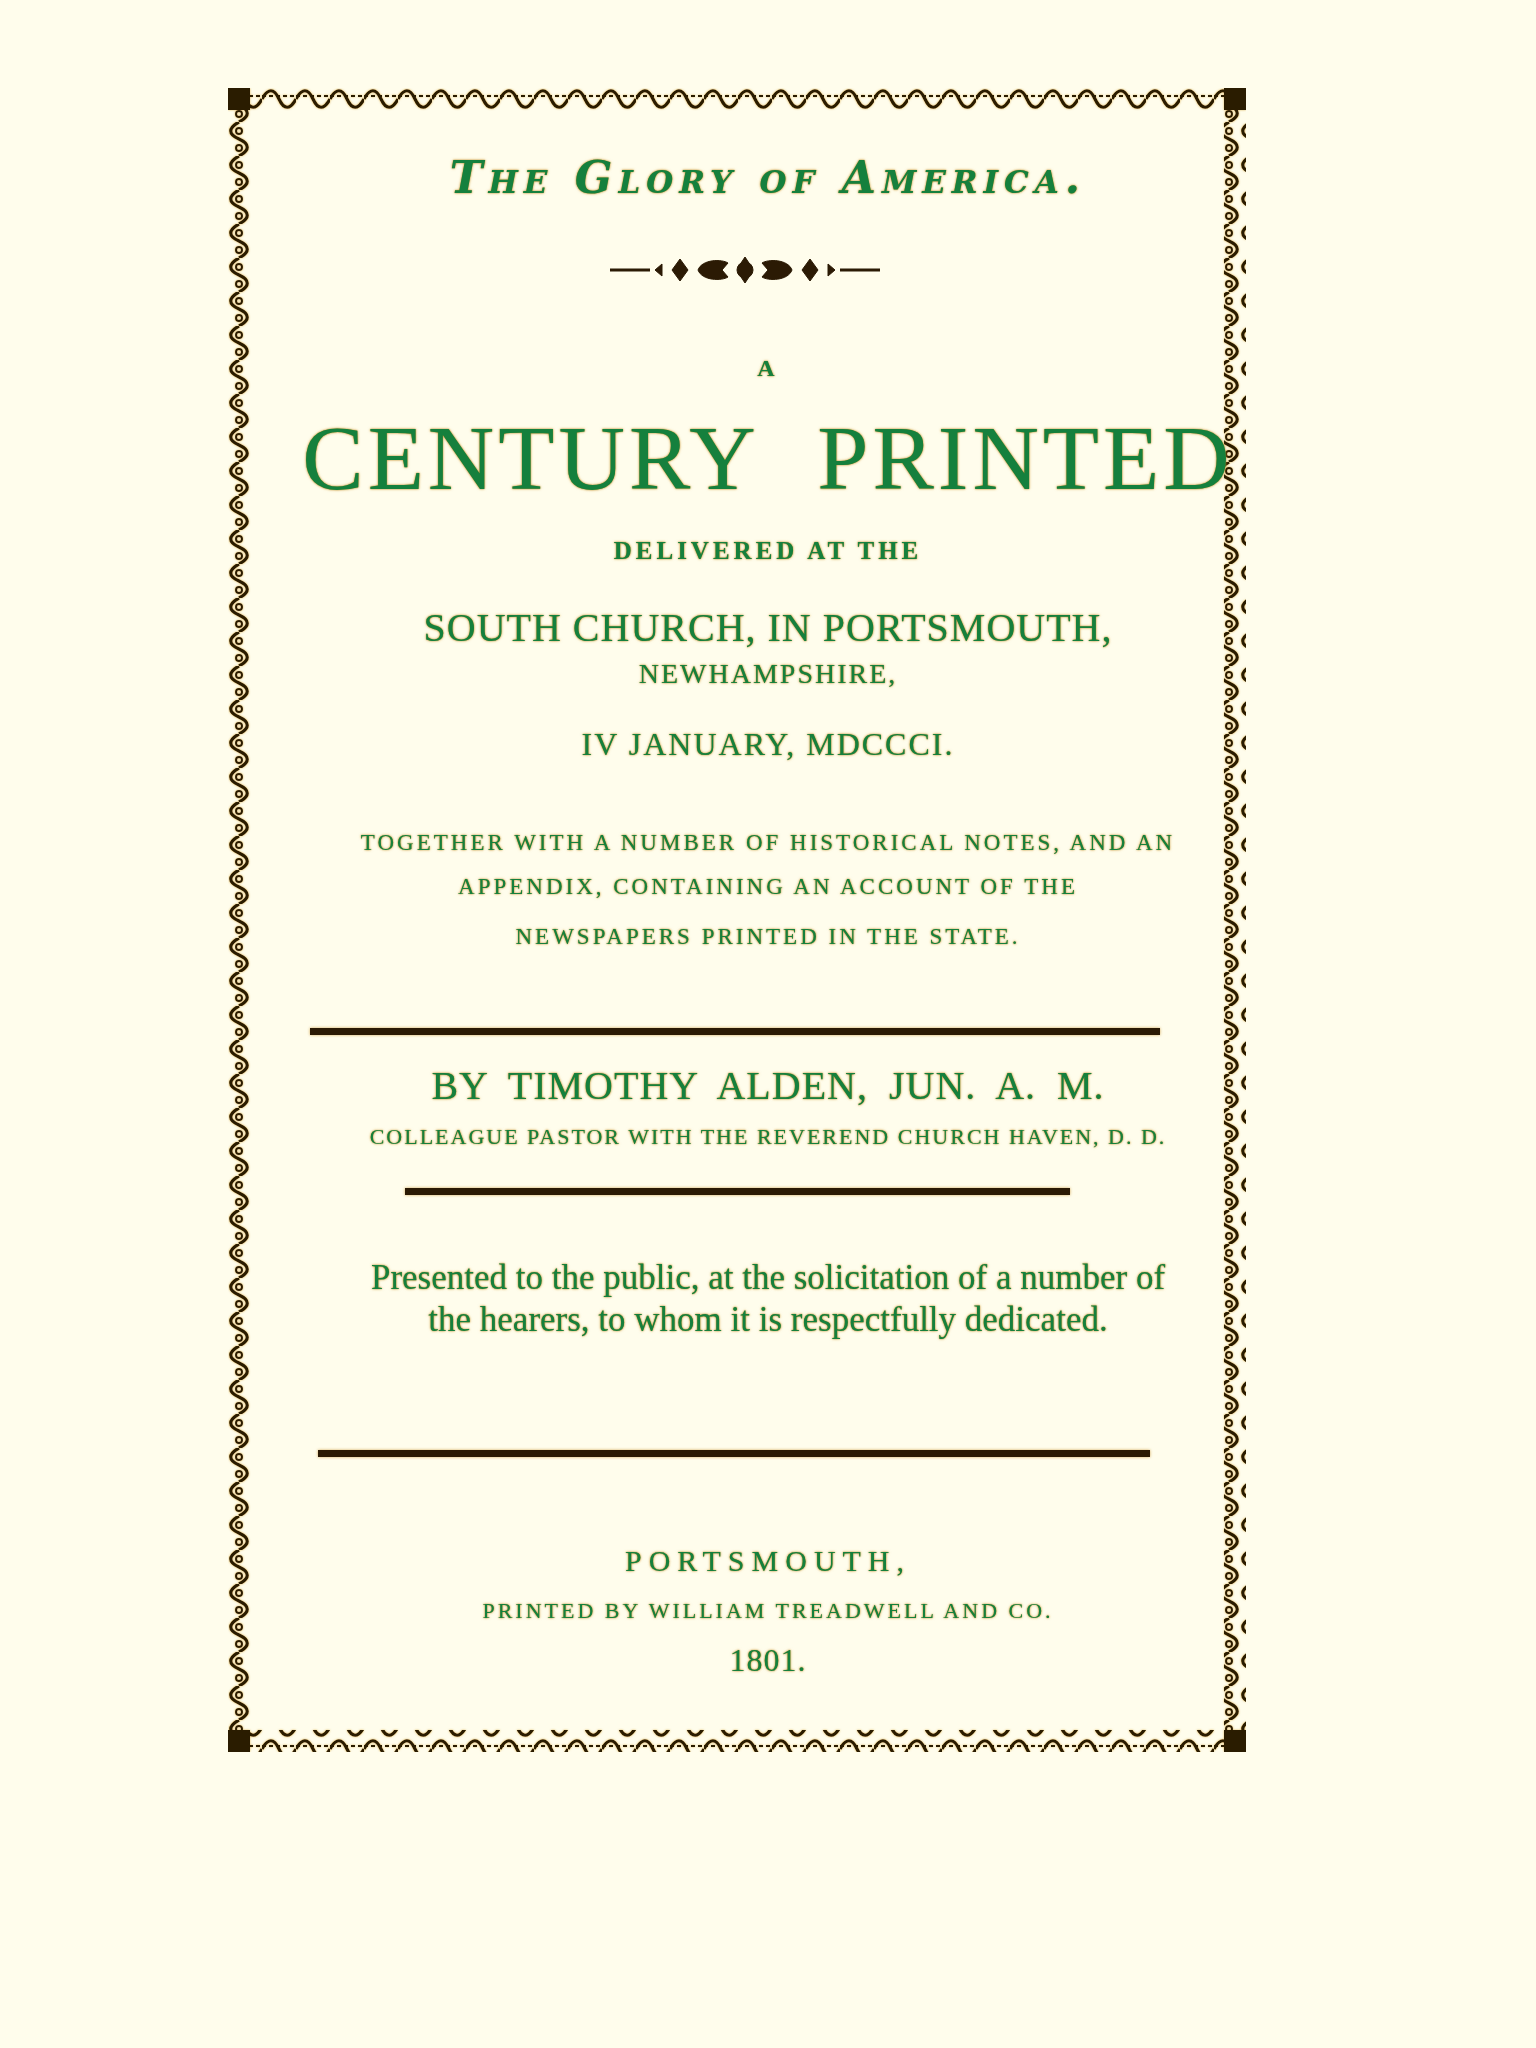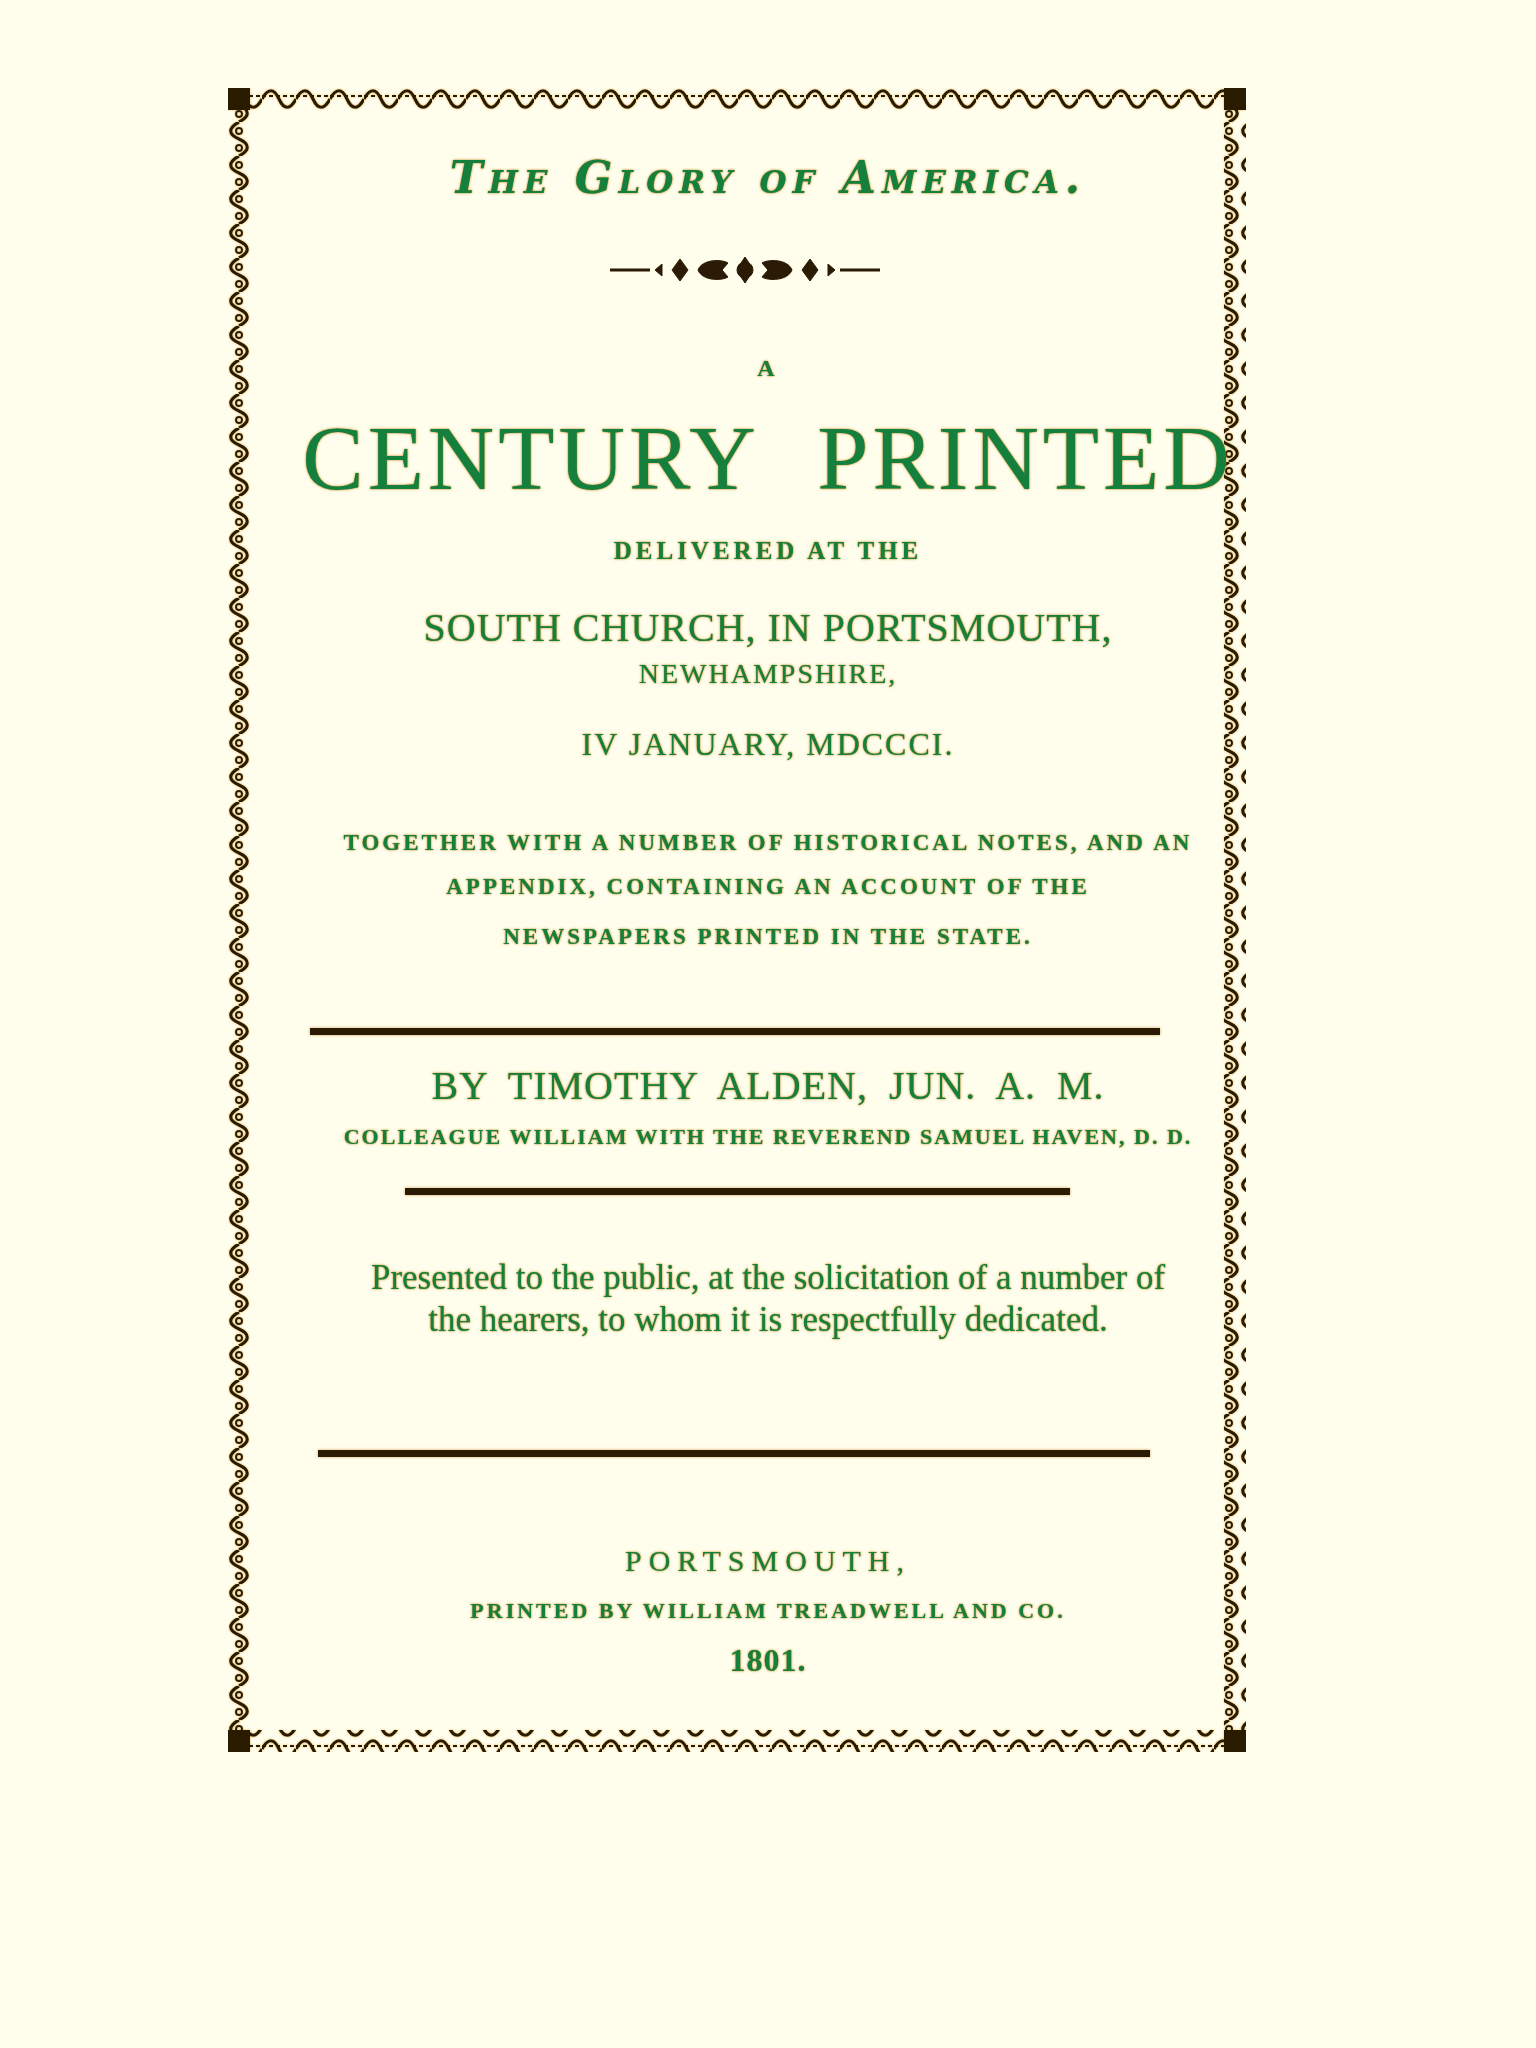--- a/index.html
+++ b/index.html
@@ -24,21 +24,21 @@
   .display {
     font-family:"Liberation Serif", serif; font-size:92px; letter-spacing:4px;
     word-spacing:34px;
   }
   .caps-sm {
     font-family:"Liberation Serif", serif; font-weight:bold; font-size:25px; letter-spacing:4px;
   }
   .caps-md { font-family:"Liberation Serif", serif; font-size:40px; letter-spacing:1px; }
   .caps-md2 { font-family:"Liberation Serif", serif; font-size:32px; letter-spacing:2px; }
   .caps-note {
-    font-family:"Liberation Serif", serif; font-weight:bold; font-size:23px; letter-spacing:3px;
+    font-family:"Liberation Serif", serif; font-weight:normal; font-size:23px; letter-spacing:3px;
   }
   .body-text { font-family:"Liberation Serif", serif; font-size:35px; }
   .rule {
     position:absolute; background:#2b1a04; box-shadow:0 0 3px rgba(190,130,20,0.7);
   }
   .ornament { position:absolute; left:610px; top:255px; width:270px; height:30px; }
 </style>
 </head>
 <body>
 
@@ -106,21 +106,21 @@
 
 <div class="line ink caps-md2" style="top:726px;">IV JANUARY, MDCCCI.</div>
 
 <div class="line ink caps-note" style="top:830px;">TOGETHER WITH A NUMBER OF HISTORICAL NOTES, AND AN</div>
 <div class="line ink caps-note" style="top:874px;">APPENDIX, CONTAINING AN ACCOUNT OF THE</div>
 <div class="line ink caps-note" style="top:924px;">NEWSPAPERS PRINTED IN THE STATE.</div>
 
 <div class="rule" style="left:310px; top:1028px; width:850px; height:7px;"></div>
 
 <div class="line ink caps-md" style="top:1062px; word-spacing:10px;">BY TIMOTHY ALDEN, JUN. A. M.</div>
-<div class="line ink caps-note" style="top:1124px; font-size:22px; letter-spacing:2px;">COLLEAGUE WILLIAM WITH THE REVEREND SAMUEL HAVEN, D. D.</div>
+<div class="line ink caps-note" style="top:1124px; font-size:22px; letter-spacing:2px;">COLLEAGUE PASTOR WITH THE REVEREND CHURCH HAVEN, D. D.</div>
 
 <div class="rule" style="left:405px; top:1188px; width:665px; height:7px;"></div>
 
 <div class="line ink body-text" style="top:1258px;">Presented to the public, at the solicitation of a number of</div>
 <div class="line ink body-text" style="top:1300px;">the hearers, to whom it is respectfully dedicated.</div>
 
 <div class="rule" style="left:318px; top:1450px; width:832px; height:7px;"></div>
 
 <div class="line ink caps-md2" style="top:1544px; letter-spacing:7px; font-size:30px;">PORTSMOUTH,</div>
 <div class="line ink caps-note" style="top:1598px; font-size:22px;">PRINTED BY WILLIAM TREADWELL AND CO.</div>

